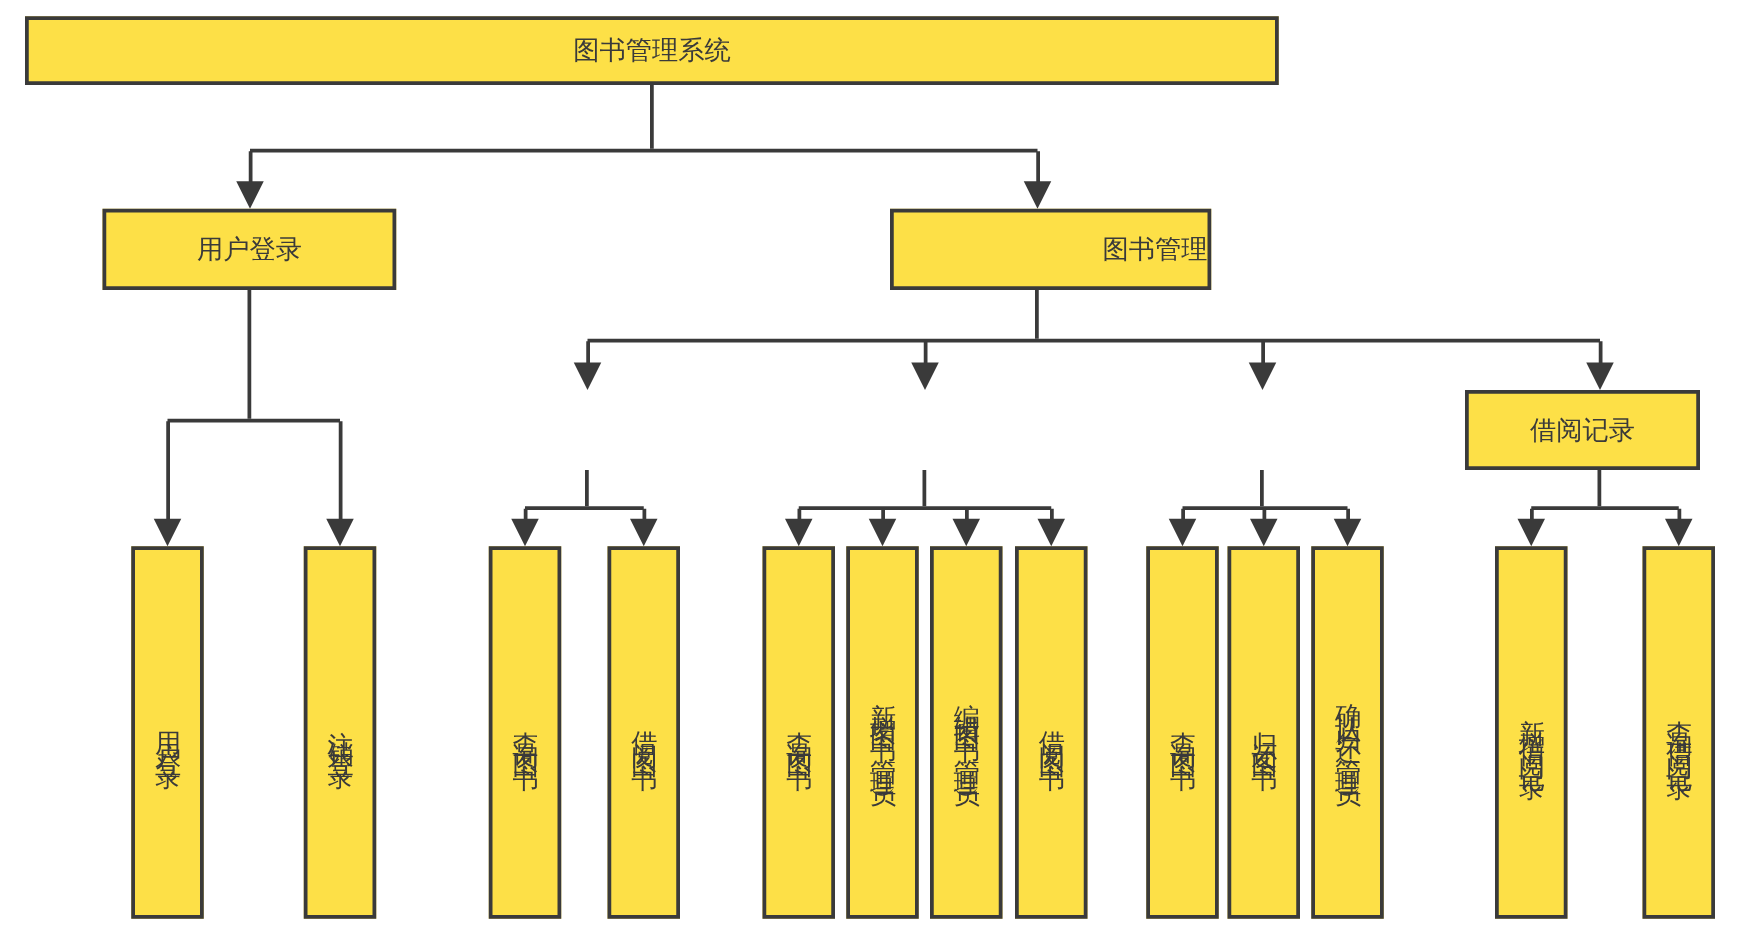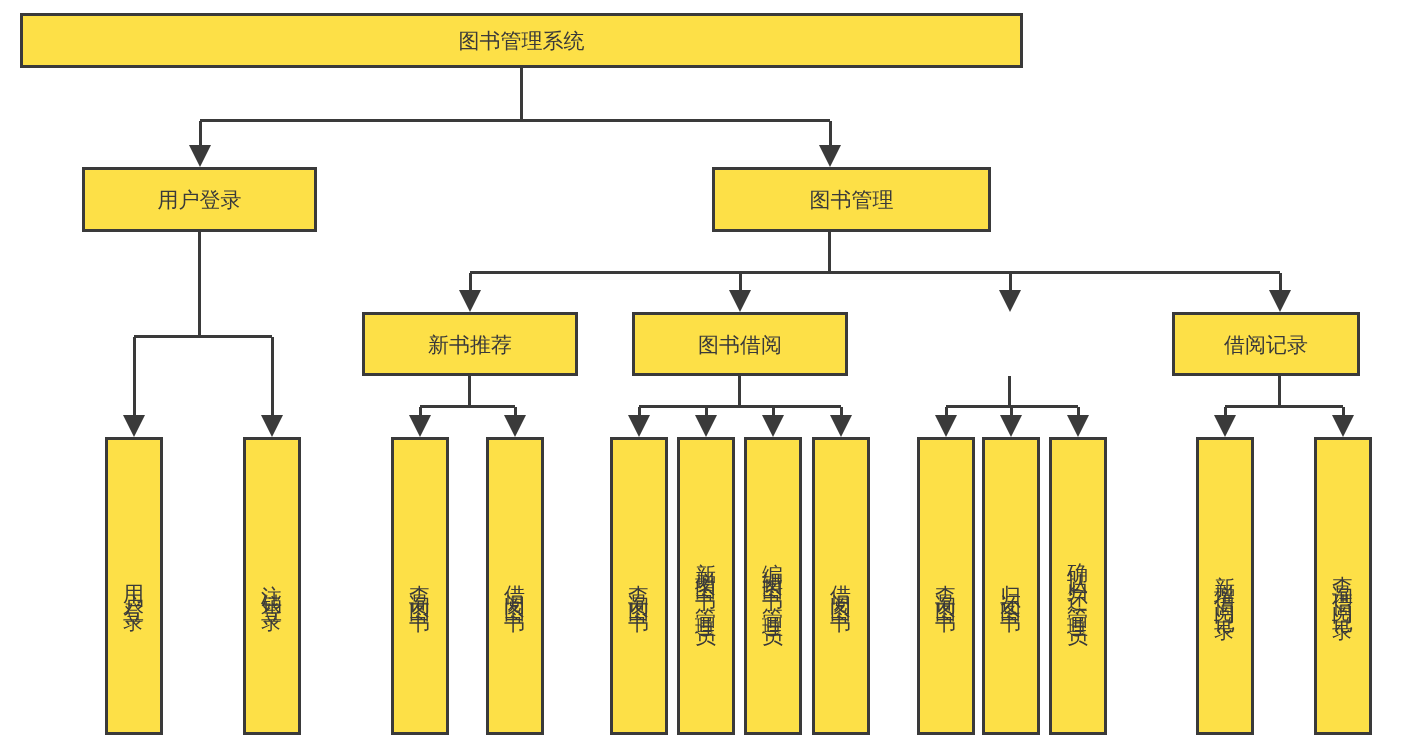--- a/index.html
+++ b/index.html
@@ -56,46 +56,40 @@
   <div>
     <div class="vline" style="left:520px;top:66px;height:53px;"></div>
     <div class="hline" style="left:200px;top:119px;width:630px;"></div>
     <div class="arrow" style="left:189px;top:121px;height:46px;"></div>
     <div class="arrow" style="left:819px;top:121px;height:46px;"></div>
   </div>
 
   <div class="node" style="left:82px;top:167px;width:235px;height:65px;">
     <span class="lbl">用户登录</span>
   </div>
-  <div class="node" style="left:712px;top:167px;width:279px;height:65px;">
+  <div class="node" style="left:712px;top:167px;width:257px;height:65px;justify-content:flex-end;">
     <span class="lbl">图书管理</span>
   </div>
 
   <div>
     <div class="vline" style="left:198px;top:232px;height:103px;"></div>
     <div class="hline" style="left:134px;top:335px;width:138px;"></div>
     <div class="arrow" style="left:123px;top:337px;height:100px;"></div>
     <div class="arrow" style="left:261px;top:337px;height:100px;"></div>
   </div>
 
   <div>
     <div class="vline" style="left:828px;top:232px;height:39px;"></div>
     <div class="hline" style="left:470px;top:271px;width:810px;"></div>
     <div class="arrow" style="left:459px;top:273px;height:39px;"></div>
     <div class="arrow" style="left:729px;top:273px;height:39px;"></div>
     <div class="arrow" style="left:999px;top:273px;height:39px;"></div>
     <div class="arrow" style="left:1269px;top:273px;height:39px;"></div>
   </div>
 
-  <div class="node" style="left:362px;top:312px;width:216px;height:64px;">
-    <span class="lbl">新书推荐</span>
-  </div>
-  <div class="node" style="left:632px;top:312px;width:216px;height:64px;">
-    <span class="lbl">图书借阅</span>
-  </div>
   <div class="node" style="left:1172px;top:312px;width:188px;height:64px;">
     <span class="lbl">借阅记录</span>
   </div>
 
   <div>
     <div class="vline" style="left:468px;top:376px;height:29px;"></div>
     <div class="hline" style="left:420px;top:405px;width:95px;"></div>
     <div class="arrow" style="left:409px;top:407px;height:30px;"></div>
     <div class="arrow" style="left:504px;top:407px;height:30px;"></div>
   </div>

